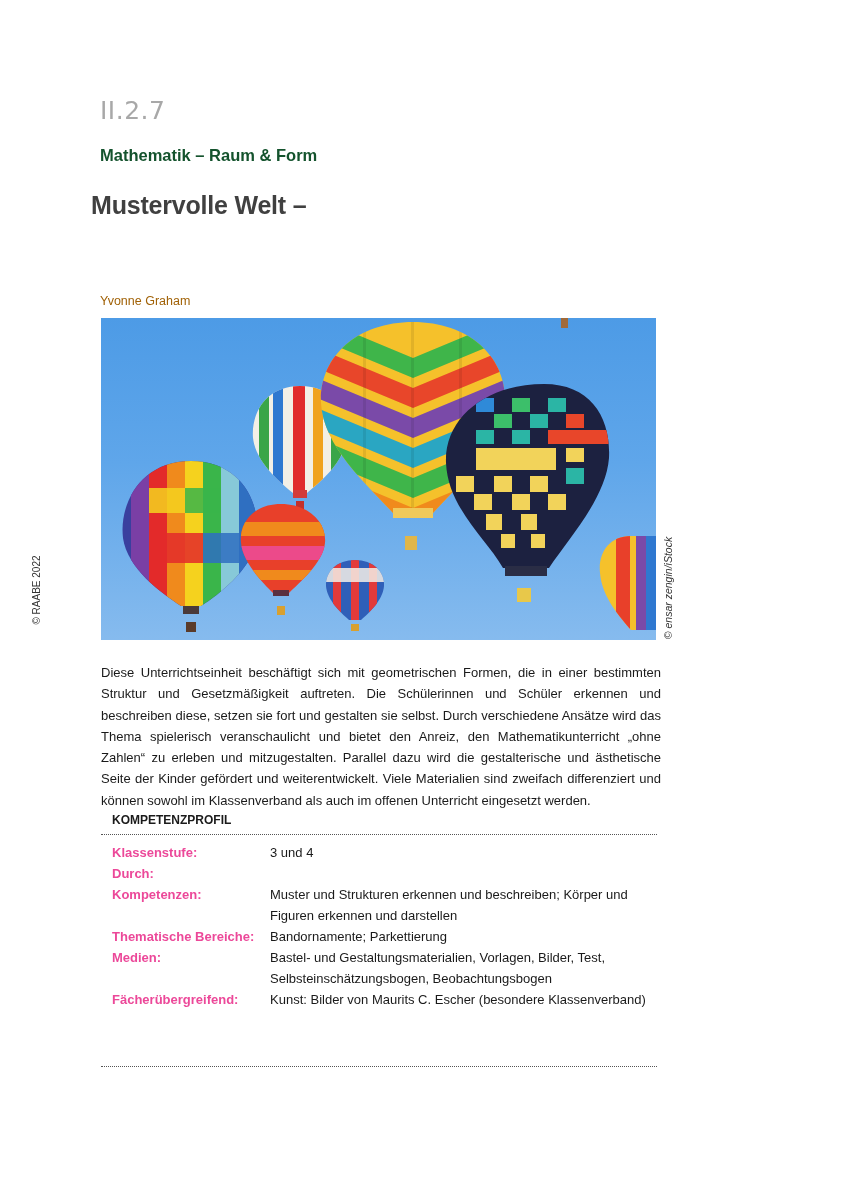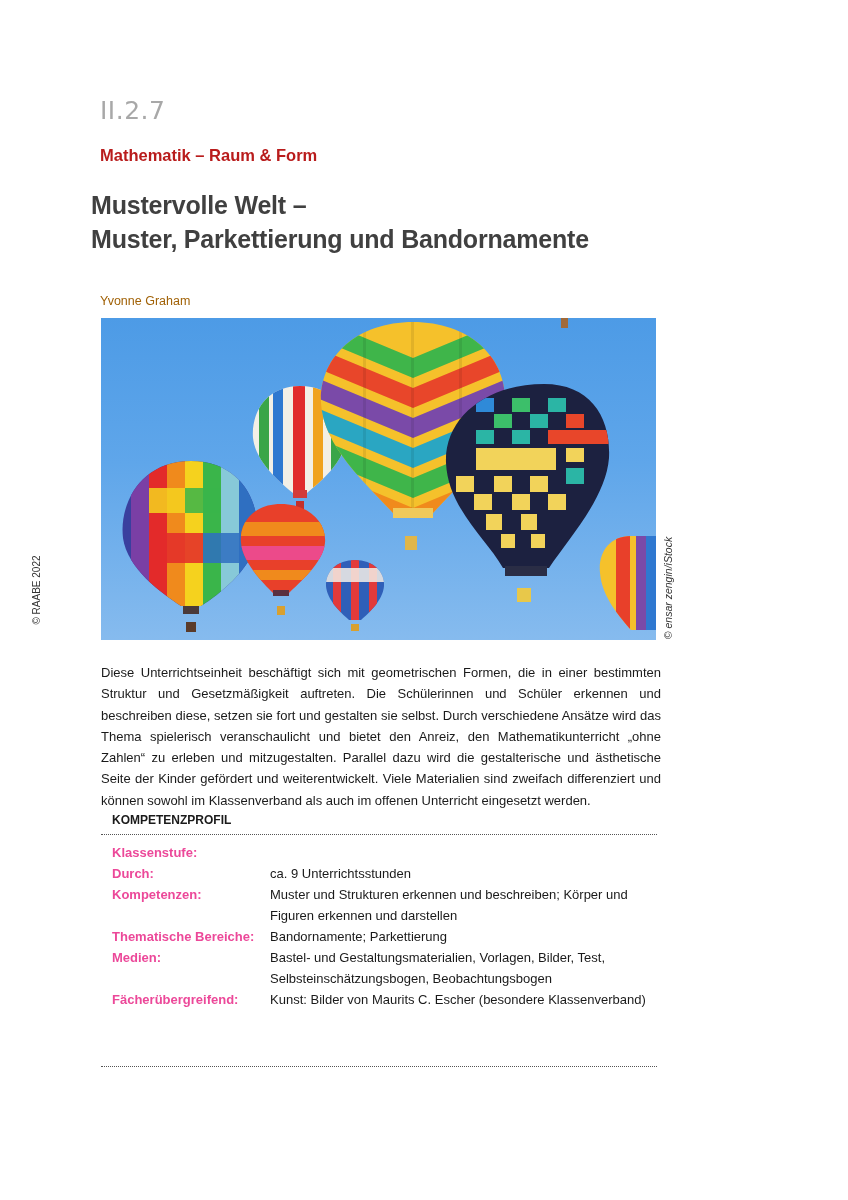--- a/index.html
+++ b/index.html
@@ -7,21 +7,21 @@
       width: 848px; height: 1200px; background: #ffffff; position: relative; overflow: hidden;
       font-family: "DejaVu Sans", "Liberation Sans", sans-serif; color: #1a1a1a;
     }
     .unit-number {
       position: absolute; left: 100px; top: 96px;
       font-size: 25px; font-weight: normal; color: #a8a8a8; letter-spacing: 0.5px;
       font-family: "DejaVu Sans", sans-serif;
     }
     .subject {
       position: absolute; left: 100px; top: 146px;
-      font-size: 16.5px; font-weight: bold; color: #b91c1c;
+      font-size: 16.5px; font-weight: bold; color: #14532d;
       font-family: "Liberation Sans", sans-serif;
     }
     .title {
       position: absolute; left: 91px; top: 188px;
       font-size: 25px; font-weight: bold; line-height: 34px; color: #404040;
       font-family: "Liberation Sans", sans-serif;
       letter-spacing: -0.2px;
     }
     .author {
       position: absolute; left: 100px; top: 294px;
@@ -67,21 +67,20 @@
     .profile-label { width: 158px; flex: none; font-weight: bold; color: #ec4899; }
     .profile-value { flex: 1; color: #1a1a1a; }
   </style>
 </head>
 <body>
 
 <div class="unit-number">II.2.7</div>
 <div class="subject">Mathematik – Raum &amp; Form</div>
 <div class="title">
   <div>Mustervolle Welt –</div>
-  <div>Muster, Parkettierung und Bandornamente</div>
 </div>
 <div class="author">Yvonne Graham</div>
 
 <div class="side-copyright">© RAABE 2022</div>
 
 <div class="photo">
   <svg width="555" height="322" viewBox="0 0 555 322">
     <defs>
       <clipPath id="b1">
           <path d="M90 143 C40 143 18 185 22 220 C26 250 60 275 80 288 L100 288 C120 275 152 250 156 220 C160 185 140 143 90 143 Z"></path>
@@ -208,24 +207,24 @@
 <div class="photo-credit">© ensar zengin/iStock</div>
 
 <div class="intro">Diese Unterrichtseinheit beschäftigt sich mit geometrischen Formen, die in einer bestimmten Struktur und Gesetzmäßigkeit auftreten. Die Schülerinnen und Schüler erkennen und beschreiben diese, setzen sie fort und gestalten sie selbst. Durch verschiedene Ansätze wird das Thema spielerisch veranschaulicht und bietet den Anreiz, den Mathematikunterricht „ohne Zahlen“ zu erleben und mitzugestalten. Parallel dazu wird die gestalterische und ästhetische Seite der Kinder gefördert und weiterentwickelt. Viele Materialien sind zweifach differenziert und können sowohl im Klassenverband als auch im offenen Unterricht eingesetzt werden.</div>
 
 <div class="dotted-rule" style="top: 834px;"></div>
 
 <div class="profile">
   <div class="profile-heading">KOMPETENZPROFIL</div>
   <div class="profile-row">
     <div class="profile-label">Klassenstufe:</div>
+    <div class="profile-value">3 und 4</div>
   </div>
   <div class="profile-row">
     <div class="profile-label">Durch:</div>
-    <div class="profile-value">ca. 9 Unterrichtsstunden</div>
   </div>
   <div class="profile-row">
     <div class="profile-label">Kompetenzen:</div>
     <div class="profile-value">Muster und Strukturen erkennen und beschreiben; Körper und Figuren erkennen und darstellen</div>
   </div>
   <div class="profile-row">
     <div class="profile-label">Thematische Bereiche:</div>
     <div class="profile-value">Bandornamente; Parkettierung</div>
   </div>
   <div class="profile-row">

